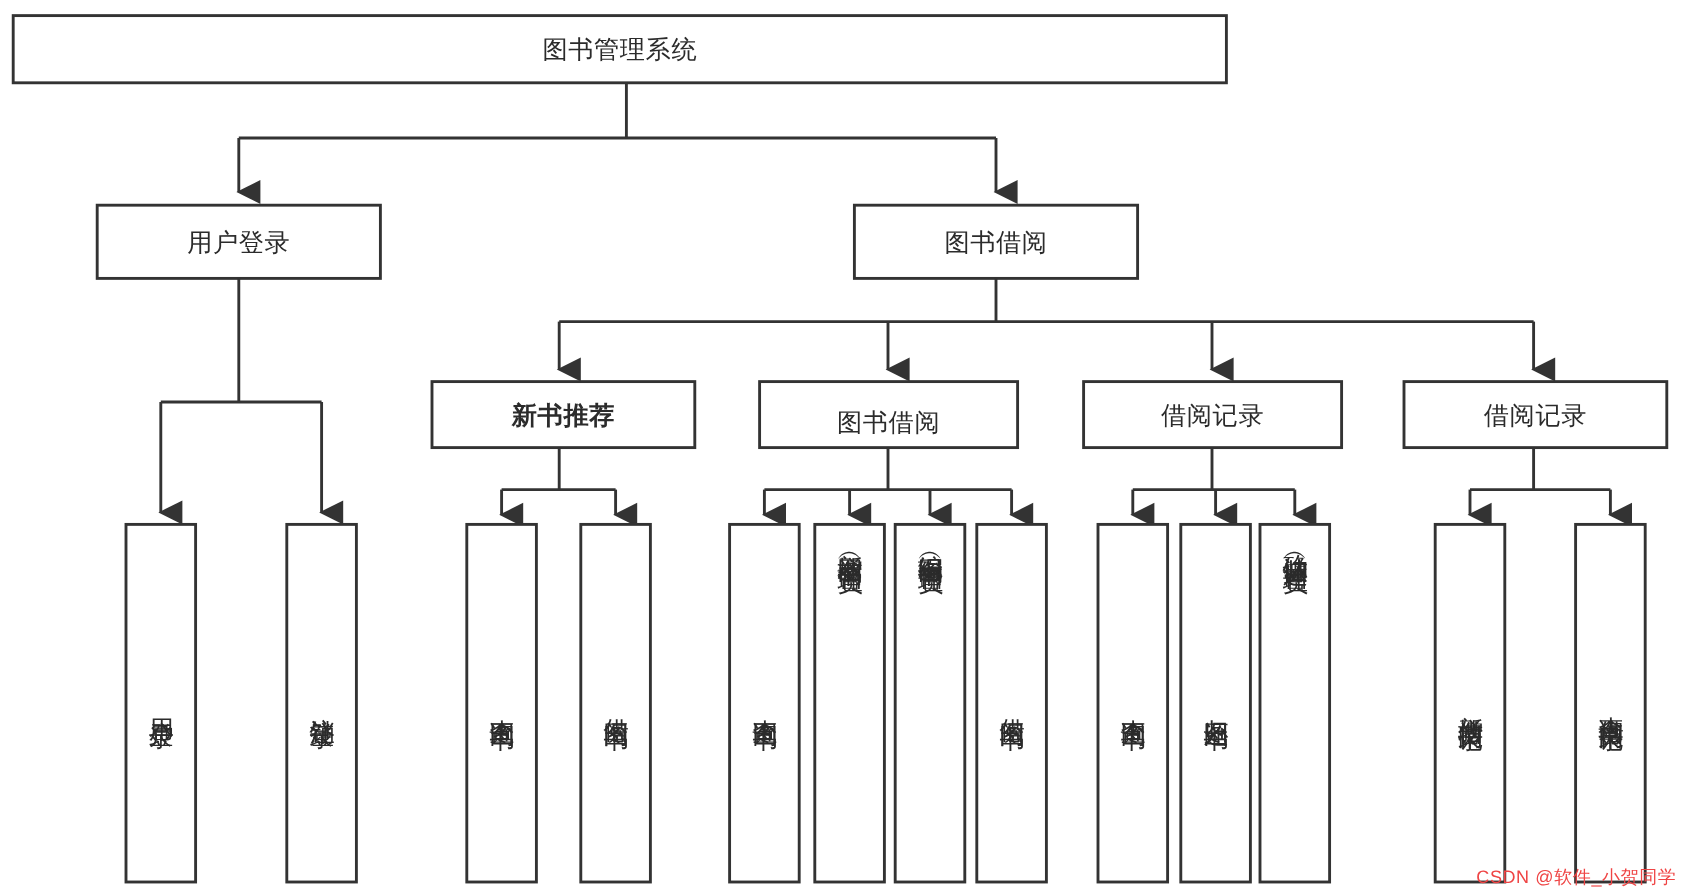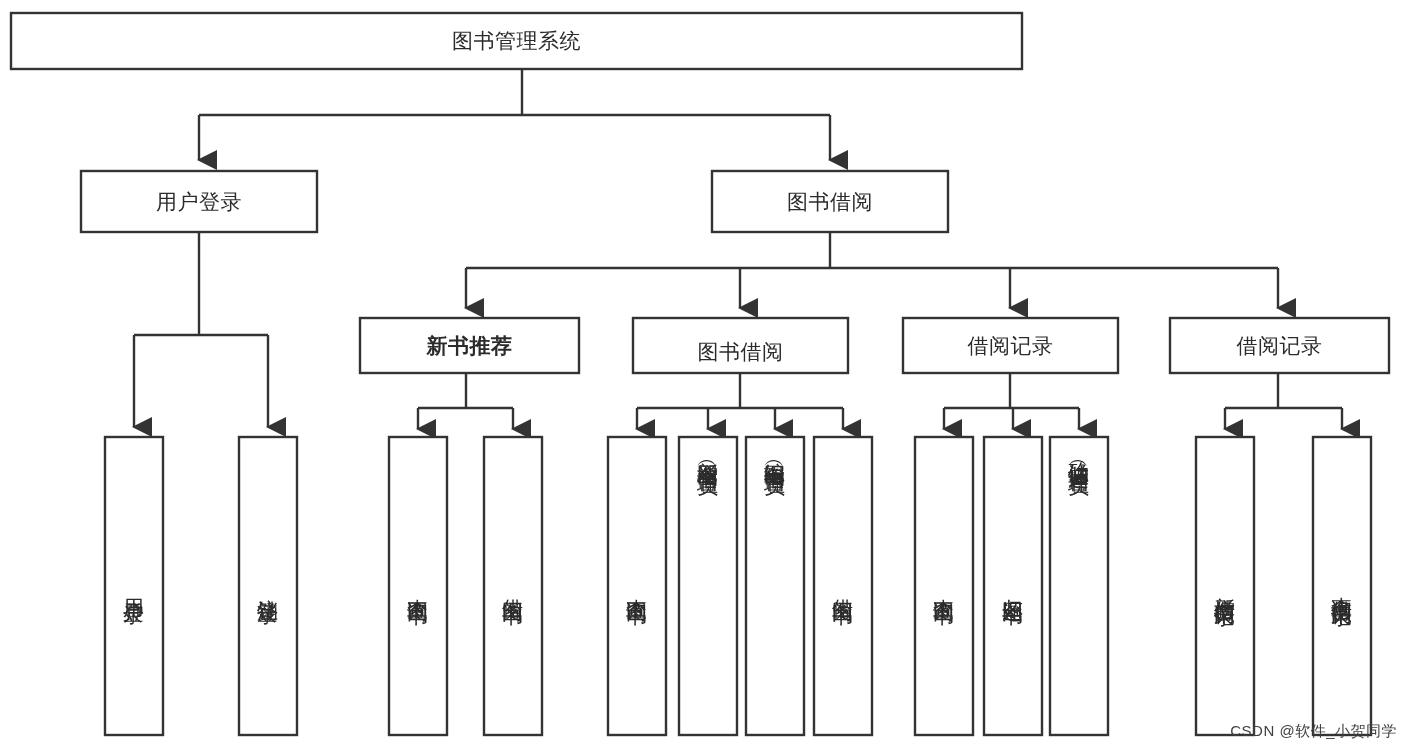--- a/index.html
+++ b/index.html
@@ -66,21 +66,21 @@
     pointer-events: none;
   }
   .node-label-v.top-aligned {
     justify-content: flex-start;
   }
   #watermark {
     position: absolute;
     right: 8px;
     bottom: 6px;
     font-size: 15px;
-    color: #404040;
+    color: #ef4444;
     letter-spacing: 0.5px;
     white-space: nowrap;
   }
 </style>
 </head>
 <body>
 
 <div id="diagram-root">
 
   <svg id="tree-svg" viewBox="0 0 1405 747">

